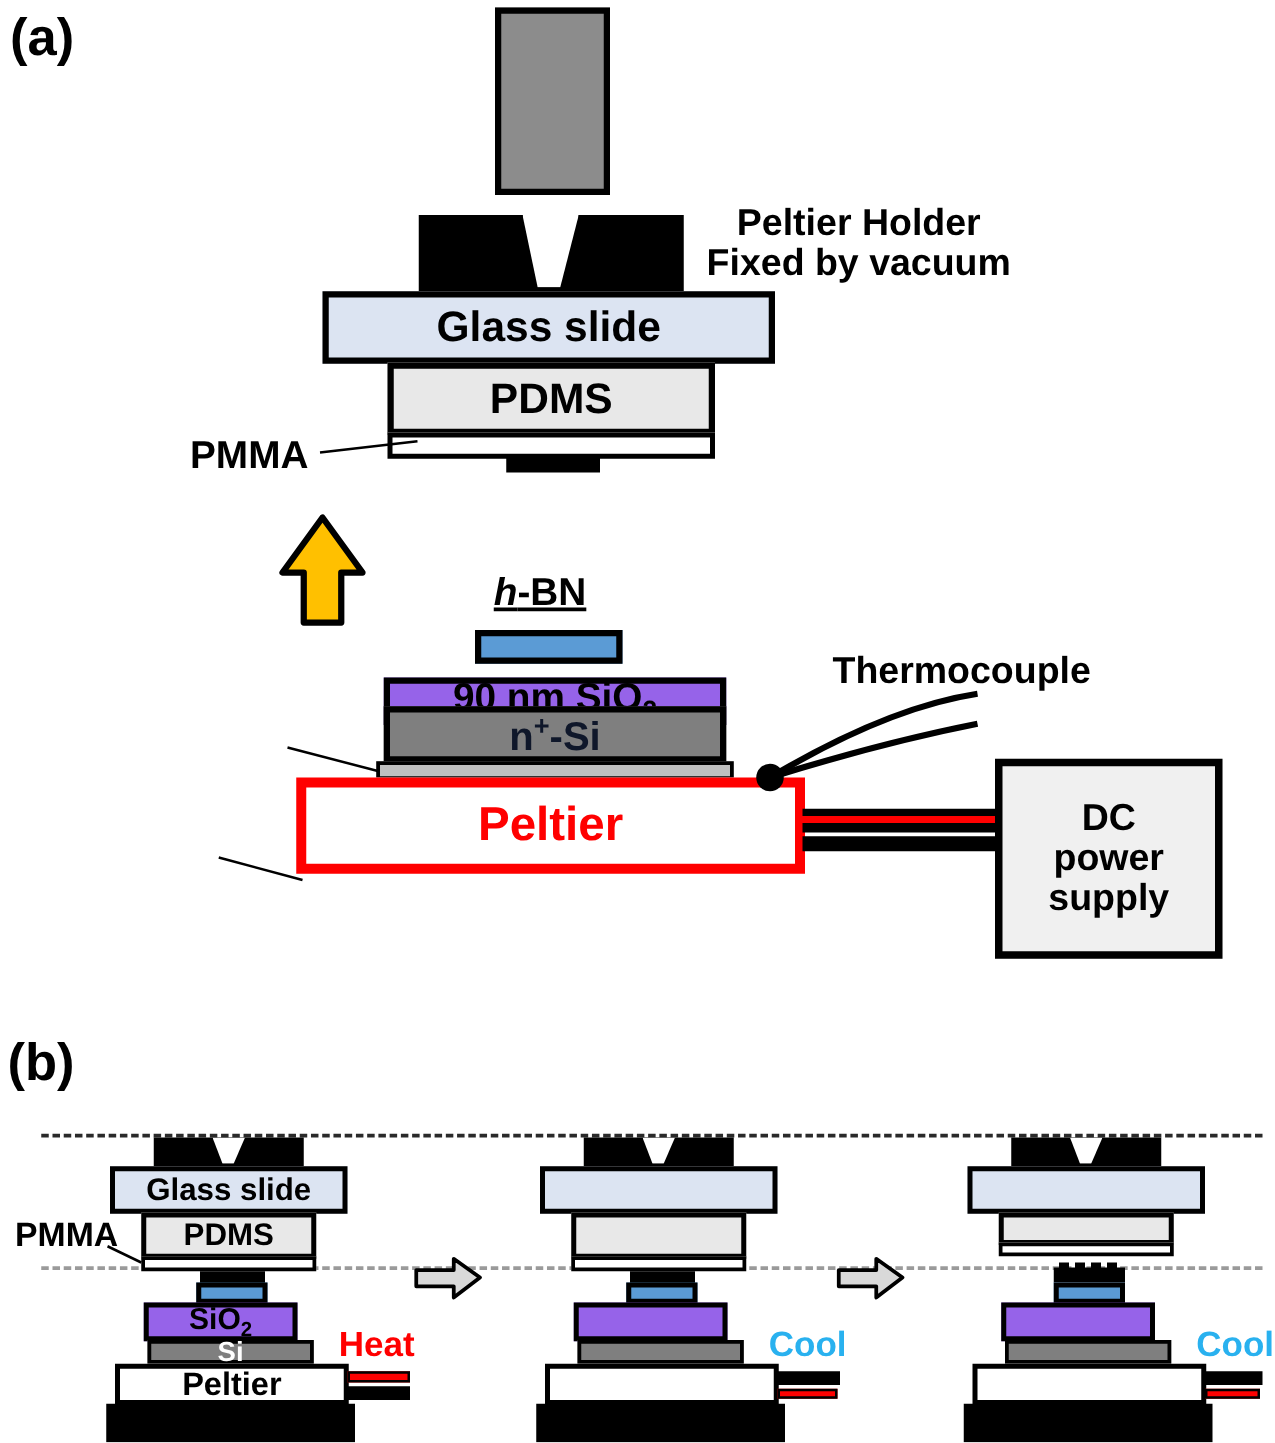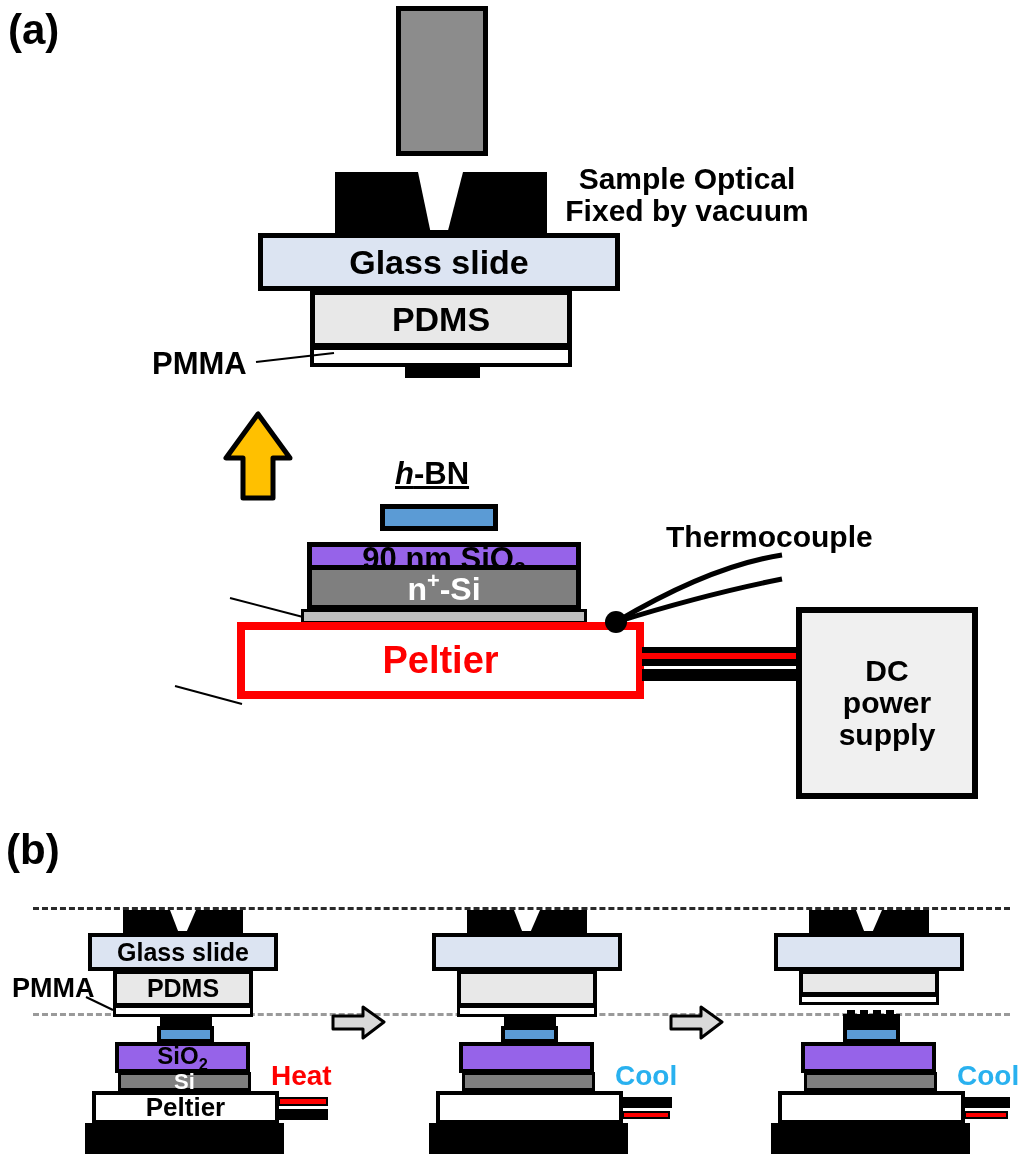--- a/index.html
+++ b/index.html
@@ -22,46 +22,46 @@
   .a-holder-label{left:552px;top:163px;width:270px;text-align:center;font-size:30px;}
   .a-glass{left:258px;top:233px;width:362px;height:58px;background:#dce4f2;border:5px solid #000;font-size:34px;}
   .a-pdms{left:310px;top:290px;width:262px;height:58px;background:#e8e8e8;border:5px solid #000;font-size:34px;}
   .a-pmma{left:310px;top:346px;width:262px;height:21px;background:#fff;border:4px solid #000;}
   .a-graphene{left:405px;top:365px;width:75px;height:13px;}
   .a-pmma-label{left:152px;top:346px;font-size:31px;}
   .a-graphene-label{left:360px;top:383px;width:170px;text-align:center;font-size:30px;}
   .a-hbn-label{left:395px;top:456px;font-size:31px;text-decoration:underline;}
   .a-hbn{left:380px;top:504px;width:118px;height:27px;background:#5b9bd5;border:5px solid #000;}
   .a-sio2{left:307px;top:529px;width:274px;height:38px;background:#9663e9;border:5px solid #000;font-size:31px;margin-top:13px;}
-  .a-si{left:307px;top:565px;width:274px;height:45px;background:#7f7f7f;border:5px solid #000;font-size:32px;color:#ffffff;}
+  .a-si{left:307px;top:565px;width:274px;height:45px;background:#7f7f7f;border:5px solid #000;font-size:32px;color:#0f172a;}
   .a-tape{left:301px;top:609px;width:286px;height:15px;background:#bfbfbf;border:3px solid #000;}
   .a-peltier{left:237px;top:622px;width:407px;height:77px;background:#fff;border:8px solid #f00;font-size:38px;color:#f00;}
   .a-stage{left:237px;top:697px;width:407px;height:77px;background:#000;color:#fff;font-size:34px;}
   .a-tape-label{left:55px;top:550px;font-size:31px;}
   .a-fixed-label{left:55px;top:666px;font-size:31px;}
   .a-thermo-label{left:666px;top:520px;font-size:30px;}
-  .a-dc{left:796px;top:607px;width:182px;height:192px;background:#f0f0f0;border:6px solid #000;
+  .a-dc{left:796px;top:607px;width:182px;height:160px;background:#f0f0f0;border:6px solid #000;
     text-align:center;font-size:30px;}
   .a-wire1{left:642px;top:647px;width:156px;height:19px;
     background:linear-gradient(to bottom,#000 0 32%,#f00 32% 62%,#000 62% 100%);}
   .a-wire2{left:642px;top:669px;width:156px;height:12px;background:#000;}
   
   .b-label{left:6px;top:826px;}
   .dash1{left:33px;top:907px;width:977px;border-top:3px dashed #2a2a2a;z-index:1;}
   .dash2{left:33px;top:1013px;width:977px;border-top:3px dashed #9a9a9a;z-index:1;}
   .bstack{width:250px;height:246px;z-index:2;}
   .bstack .holder{left:38px;top:2px;width:120px;height:23px;background:#000;}
   .bstack .notch{left:47px;top:0;width:26px;height:21px;background:#fff;
     clip-path:polygon(0 0,100% 0,65% 100%,31% 100%);}
   .bstack .glass{left:3px;top:25px;width:190px;height:38px;background:#dce4f2;border:4px solid #000;font-size:25px;}
   .bstack .pdms{left:28px;top:62px;width:140px;height:37px;background:#e8e8e8;border:4px solid #000;font-size:25px;}
   .bstack .pmma{left:28px;top:97px;width:140px;height:12px;background:#fff;border:3px solid #000;}
   .bstack .graphene{left:75px;top:109px;width:52px;height:10px;background:#000;}
   .bstack .hbn{left:72px;top:118px;width:57px;height:17px;background:#5b9bd5;border:4px solid #000;}
-  .bstack .sio2{left:30px;top:134px;width:135px;height:31px;background:#9663e9;border:4px solid #000;font-size:24px;}
+  .bstack .sio2{left:30px;top:134px;width:123px;height:31px;background:#9663e9;border:4px solid #000;font-size:24px;}
   .bstack .si{left:33px;top:164px;width:133px;height:19px;background:#7f7f7f;border:3px solid #000;
     color:#fff;font-size:22px;line-height:1;}
   .bstack .peltier{left:7px;top:183px;width:187px;height:33px;background:#fff;border:4px solid #000;font-size:26px;}
   .bstack .stage{left:0;top:215px;width:199px;height:31px;background:#000;}
   .wire-red{width:50px;height:9px;background:#f00;border:2px solid #000;}
   .wire-blk{width:50px;height:11px;background:#000;}
   .temp{left:186px;top:152px;font-size:28px;}
   .heat{color:#ff0000;} .cool{color:#29b1ef;}
   
   .released .pdms{height:26px;}
@@ -77,21 +77,21 @@
 
 <div id="canvas">
 
   <div class="abs panel-label" style="left:8px;top:6px;">(a)</div>
 
   <div class="abs a-mic"></div>
 
   <div class="abs a-holder">
     <div class="abs a-holder-notch"></div>
   </div>
-  <div class="abs a-holder-label ml">Sample Optical
+  <div class="abs a-holder-label ml">Peltier Holder
 Fixed by vacuum</div>
 
   <div class="abs ctr a-glass">
     <span>Glass slide</span>
   </div>
   <div class="abs ctr a-pdms">
     <span>PDMS</span>
   </div>
   <div class="abs a-pmma"></div>
   <div class="abs blk a-graphene"></div>

